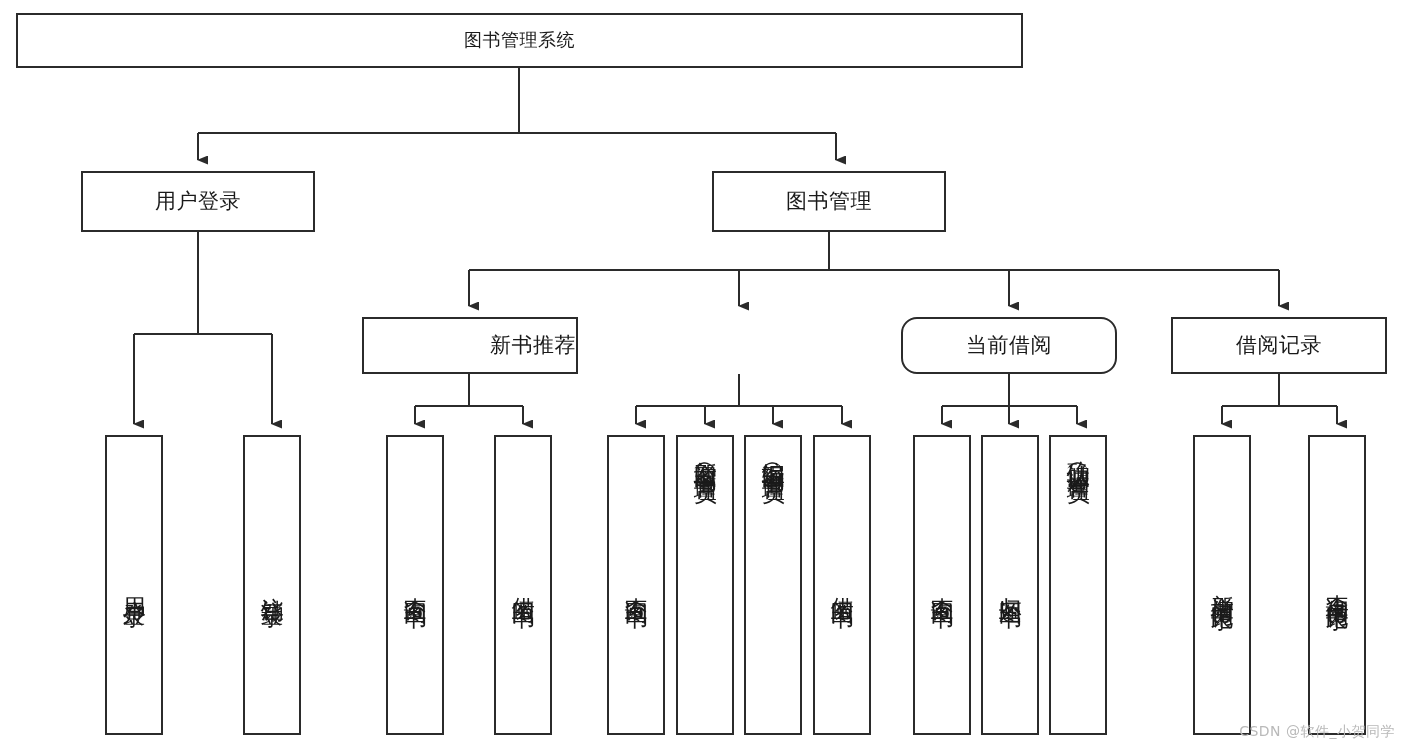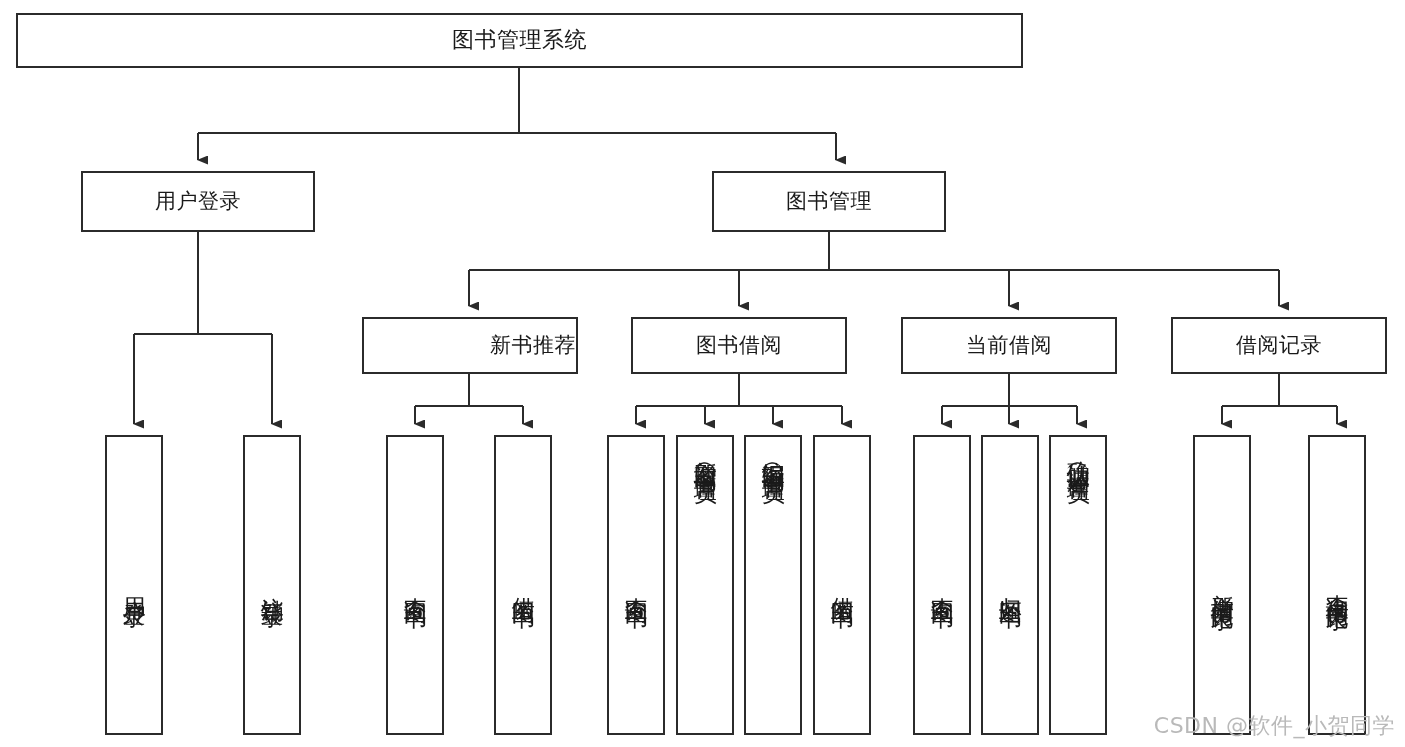--- a/index.html
+++ b/index.html
@@ -42,21 +42,21 @@
     text-align: center;
     line-height: 1.12;
     letter-spacing: 0.5px;
   }
   
   .node.horiz .node-label {
     font-size: 21px;
     writing-mode: horizontal-tb;
   }
   .node.root .node-label {
-    font-size: 22px;
+    font-size: 18px;
   }
   
   .node.vert {
     align-items: flex-start;
     justify-content: center;
     padding-top: 6px;
   }
   .node.vert .node-label {
     writing-mode: vertical-rl;
     text-orientation: upright;
@@ -67,21 +67,21 @@
   }
   
   .node.vert.centered {
     align-items: center;
     padding-top: 0;
   }
   #watermark {
     position: absolute;
     right: 10px;
     bottom: 6px;
-    font-size: 22px;
+    font-size: 14px;
     color: #b9b9b9;
     letter-spacing: 0.5px;
     z-index: 3;
     white-space: nowrap;
     font-family: "DejaVu Sans", "Liberation Sans", sans-serif;
   }
 </style>
 </head>
 <body>
 
@@ -146,25 +146,22 @@
   </div>
 
   <div class="node horiz" style="left:712px; top:171px; width:234px; height:61px;">
     <span class="node-label">图书管理</span>
   </div>
 
   <div class="node horiz" style="left:362px; top:317px; width:216px; height:57px;justify-content:flex-end;">
     <span class="node-label">新书推荐</span>
   </div>
 
-  <div class="node horiz" style="left:631px; top:317px; width:216px; height:57px;">
-    <span class="node-label">图书借阅</span>
-  </div>
-
-  <div class="node horiz" style="left:901px; top:317px; width:216px; height:57px;">
+
+  <div class="node horiz" style="left:901px; top:317px; width:216px; height:57px;border-radius:16px;">
     <span class="node-label">当前借阅</span>
   </div>
 
   <div class="node horiz" style="left:1171px; top:317px; width:216px; height:57px;justify-content:center;">
     <span class="node-label">借阅记录</span>
   </div>
 
   <div class="node vert centered" style="left:105px; top:435px; width:58px; height:300px;">
     <span class="node-label">用户登录</span>
   </div>

